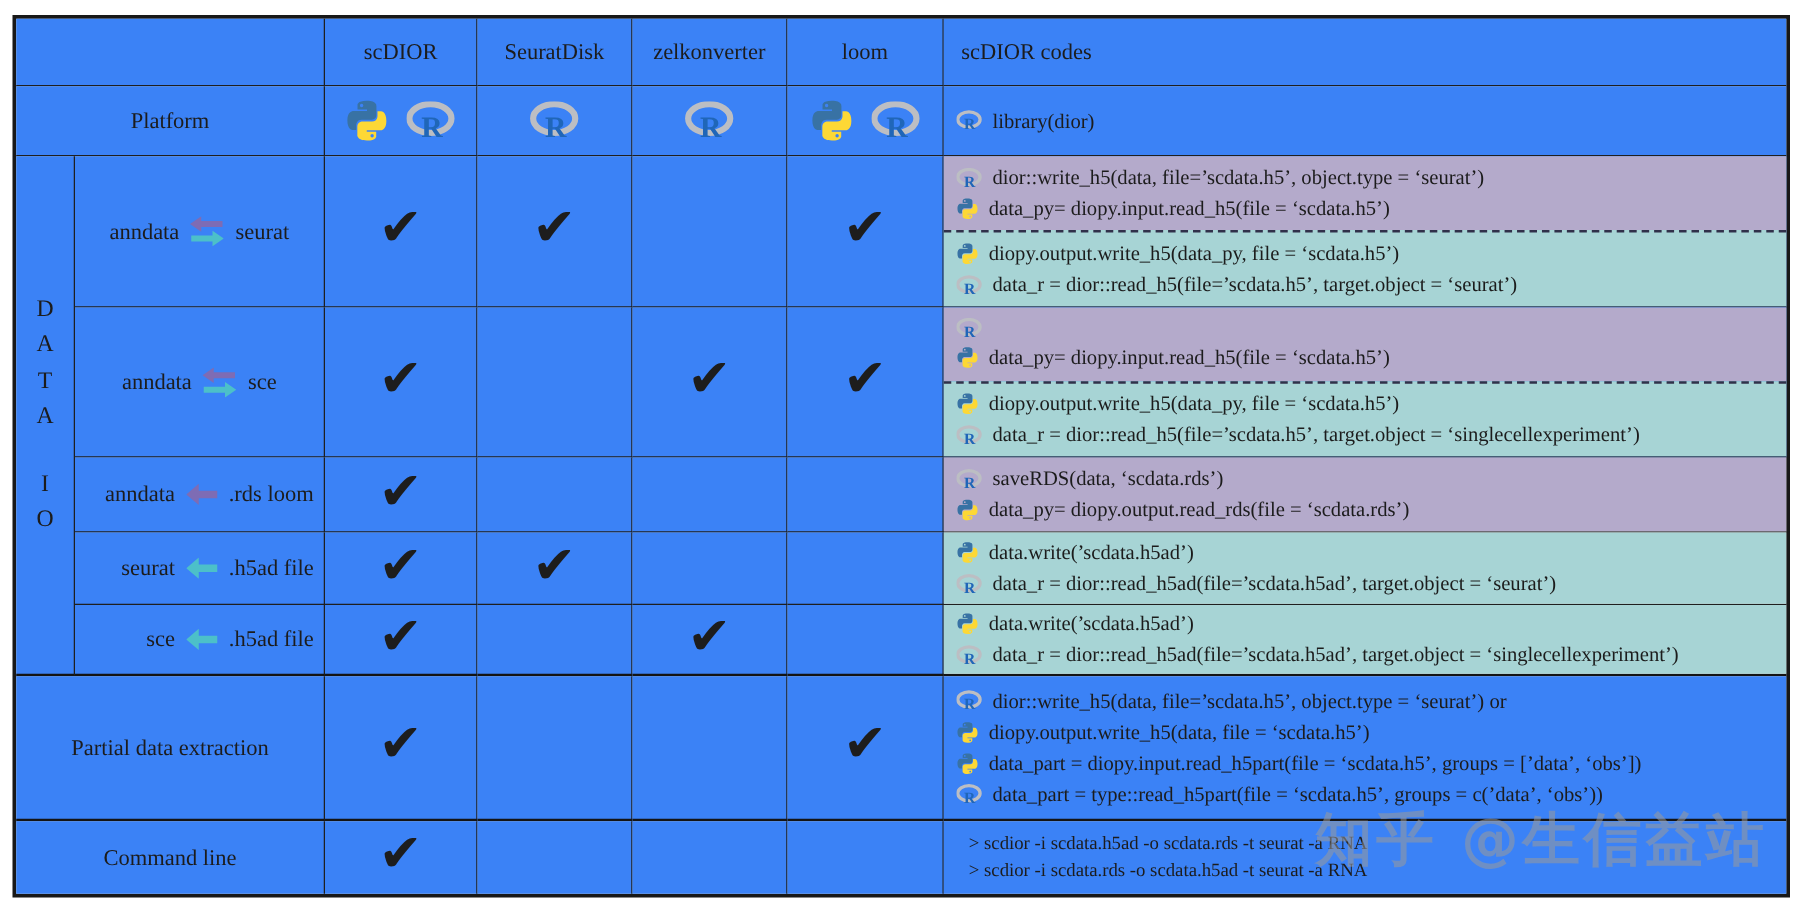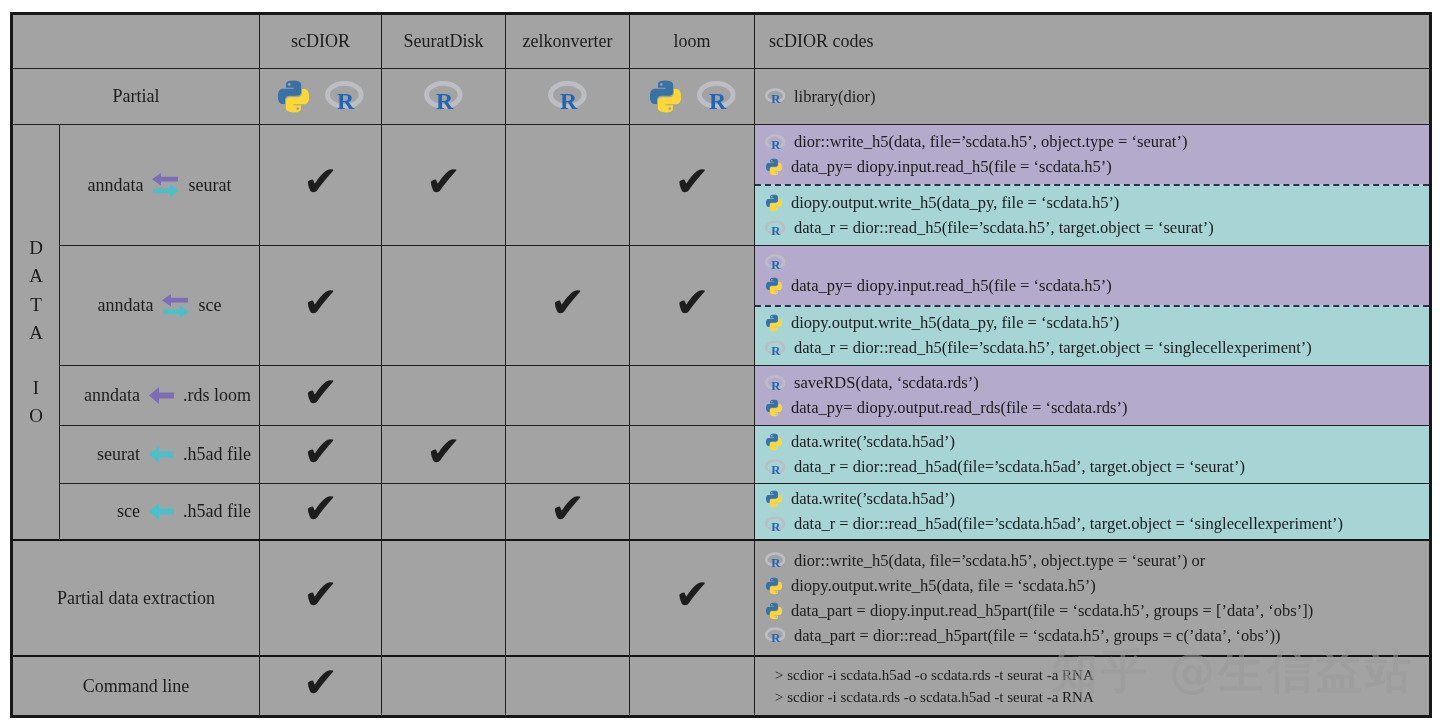--- a/index.html
+++ b/index.html
@@ -1,21 +1,21 @@
 <!DOCTYPE html>
 <html><head>
 <meta charset="utf-8">
 <style>
   * { margin:0; padding:0; box-sizing:border-box; }
   html,body { width:1440px; height:725px; background:#ffffff; font-family:"Liberation Serif", serif; color:#1c1c1c; overflow:hidden; }
   .figure { position:absolute; left:10px; top:12px; width:1422px; height:706px; border:3px solid #181818; background:#f4f3f1;
     display:grid;
     grid-template-columns:47px 200px 122px 124px 124px 125px 1fr;
     grid-template-rows:54px 56px 121px 120px 60px 58px 57px 116px 1fr; }
-  .cell { position:relative; display:flex; align-items:center; justify-content:center; background:#a3a3a3; }
+  .cell { position:relative; display:flex; align-items:center; justify-content:center; background:#3b82f6; }
   .br  { border-right:1px solid #1f1f1f; }
   .bb  { border-bottom:1px solid #1f1f1f; }
   .bb2 { border-bottom:2px solid #141414; }
   .hdr-label { font-size:18px; }
   .codes-hdr { justify-content:flex-start; padding-left:14px; font-size:18px; }
   .plat-icons { gap:14px; }
   .ico-py-lg { width:35px; height:35px; }
   .ico-r-lg  { width:40px; height:31px; }
   .vert-label { flex-direction:column; gap:26px; font-size:19px; line-height:1.5; }
   .vert-label span { white-space:pre-line; text-align:center; display:block; }
@@ -65,21 +65,21 @@
 
 <div class="figure">
 
   <div class="cell br bb" style="grid-area:1/1/2/3"></div>
   <div class="cell br bb hdr-label" style="grid-area:1/3/2/4">scDIOR</div>
   <div class="cell br bb hdr-label" style="grid-area:1/4/2/5">SeuratDisk</div>
   <div class="cell br bb hdr-label" style="grid-area:1/5/2/6">zelkonverter</div>
   <div class="cell br bb hdr-label" style="grid-area:1/6/2/7">loom</div>
   <div class="cell bb codes-hdr" style="grid-area:1/7/2/8">scDIOR codes</div>
 
-  <div class="cell br bb hdr-label" style="grid-area:2/1/3/3">Partial</div>
+  <div class="cell br bb hdr-label" style="grid-area:2/1/3/3">Platform</div>
   <div class="cell br bb plat-icons" style="grid-area:2/3/3/4">
     <svg class="ico-py-lg">
         <use href="#sym-py"></use>
       </svg>
     <svg class="ico-r-lg">
         <use href="#sym-r"></use>
       </svg>
   </div>
   <div class="cell br bb plat-icons" style="grid-area:2/4/3/5">
     <svg class="ico-r-lg">
@@ -308,21 +308,21 @@
       <div class="code-line">
         <svg class="ci-py">
             <use href="#sym-py"></use>
           </svg>
         <span>data_part = diopy.input.read_h5part(file = ‘scdata.h5’, groups = [’data’, ‘obs’])</span>
       </div>
       <div class="code-line">
         <svg class="ci-r">
             <use href="#sym-r"></use>
           </svg>
-        <span>data_part = dior::read_h5part(file = ‘scdata.h5’, groups = c(’data’, ‘obs’))</span>
+        <span>data_part = type::read_h5part(file = ‘scdata.h5’, groups = c(’data’, ‘obs’))</span>
       </div>
     </div>
   </div>
 
   <div class="cell br hdr-label" style="grid-area:9/1/10/3">Command line</div>
   <div class="cell br check" style="grid-area:9/3/10/4">✔</div>
   <div class="cell br check" style="grid-area:9/4/10/5"></div>
   <div class="cell br check" style="grid-area:9/5/10/6"></div>
   <div class="cell br check" style="grid-area:9/6/10/7"></div>
   <div class="cell code-cell" style="grid-area:9/7/10/8">

